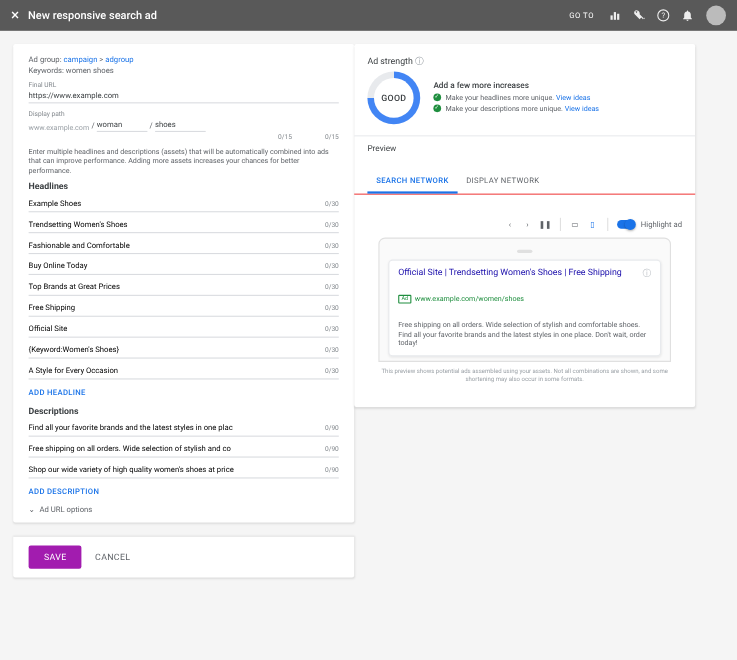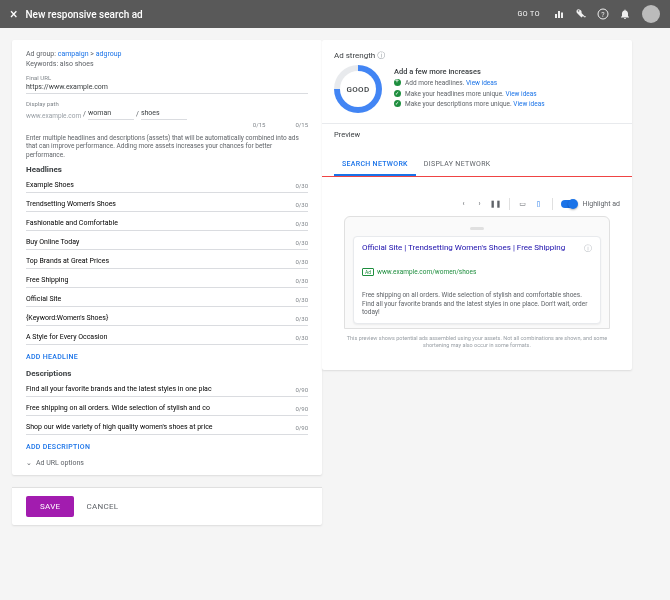--- a/index.html
+++ b/index.html
@@ -103,21 +103,21 @@
 </div>
 
 <div class="container">
   <div class="cardL">
     <div class="meta">
       <span>Ad group:</span>
       <span class="link">campaign</span> &gt;
       <span class="link">adgroup</span>
     </div>
     <div class="meta">
-      <span>Keywords:</span> <span>also shoes</span>
+      <span>Keywords:</span> <span>women shoes</span>
     </div>
 
     <div class="lbl">Final URL</div>
     <input class="field" value="https://www.example.com" style="">
 
     <div class="lbl">Display path</div>
     <div class="dprow">
       <span style="font-size:6.5px;color:#9aa0a6">www.example.com</span>
       <span class="slash">/</span>
       <div class="seg"><input class="field" value="woman" style=""></div>
@@ -202,24 +202,20 @@
     <div class="strength-head">
       <span>Ad strength</span> <span style="color:#9aa0a6">ⓘ</span>
     </div>
     <div class="strength-body">
       <div class="ring">
           <span>GOOD</span>
         </div>
       <div class="hints">
         <div class="title">Add a few more increases</div>
         <div id="hints-list">
-            <div class="row">
-              <span class="dot-add"></span>
-              <span>Add more headlines. <span class="link">View ideas</span></span>
-            </div>
             <div class="row">
               <span class="dot-ok"></span>
               <span>Make your headlines more unique. <span class="link">View ideas</span></span>
             </div>
             <div class="row">
               <span class="dot-ok"></span>
               <span>Make your descriptions more unique. <span class="link">View ideas</span></span>
             </div>
           </div>
       </div>

